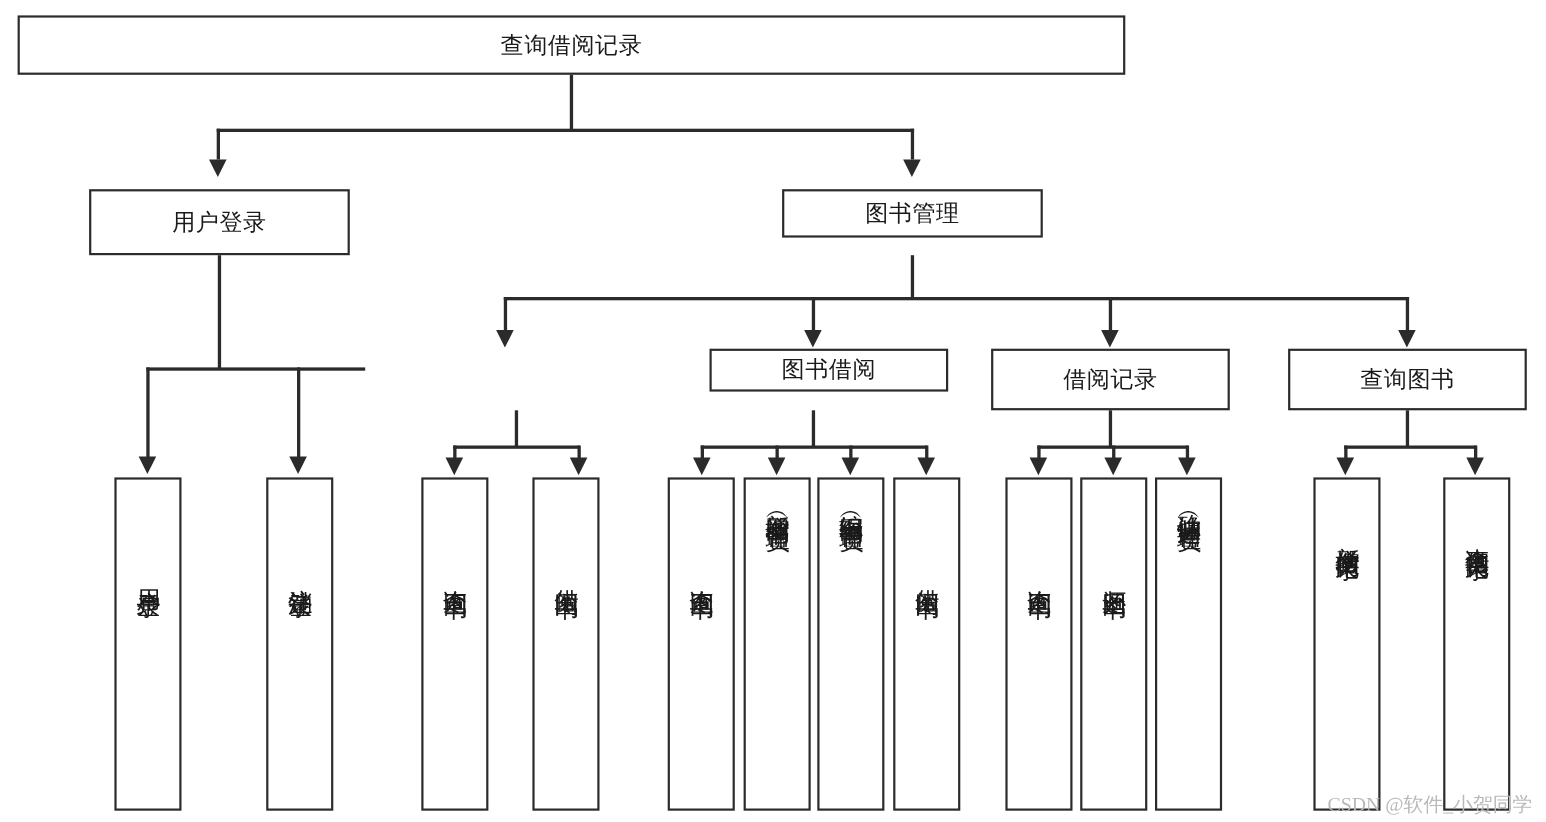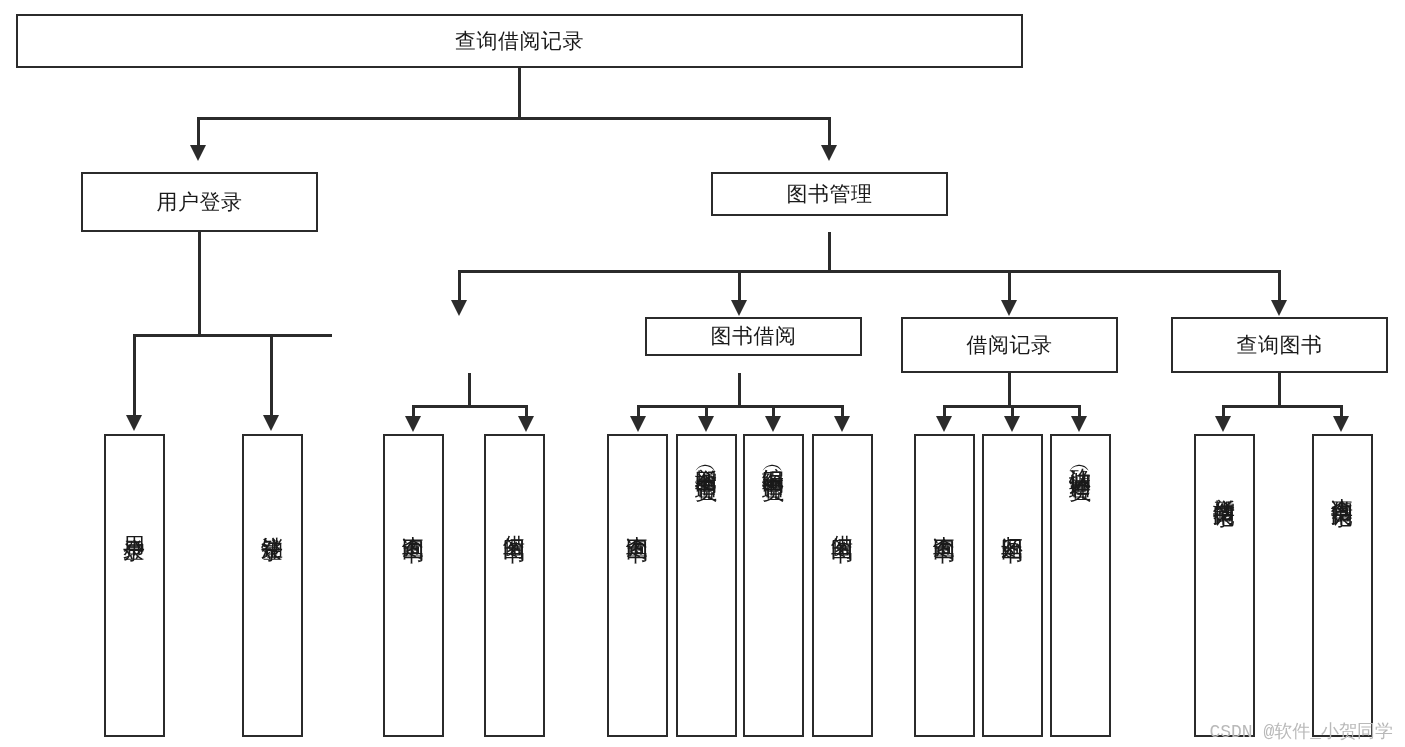--- a/index.html
+++ b/index.html
@@ -73,21 +73,21 @@
     border-right: 8px solid transparent;
     border-top: 16px solid #2b2b2b;
   }
   
   #watermark {
     position: absolute;
     right: 12px;
     bottom: 4px;
     font-size: 18px;
     color: #b9b9b9;
-    font-family: Liberation Mono, monospace;
+    font-family: Liberation Serif, serif;
     white-space: nowrap;
     pointer-events: none;
   }
 </style>
 </head>
 <body>
 
 <div id="diagram-canvas">
 
   <div class="node horiz" style="left:16px; top:14px; width:1007px; height:54px;">

